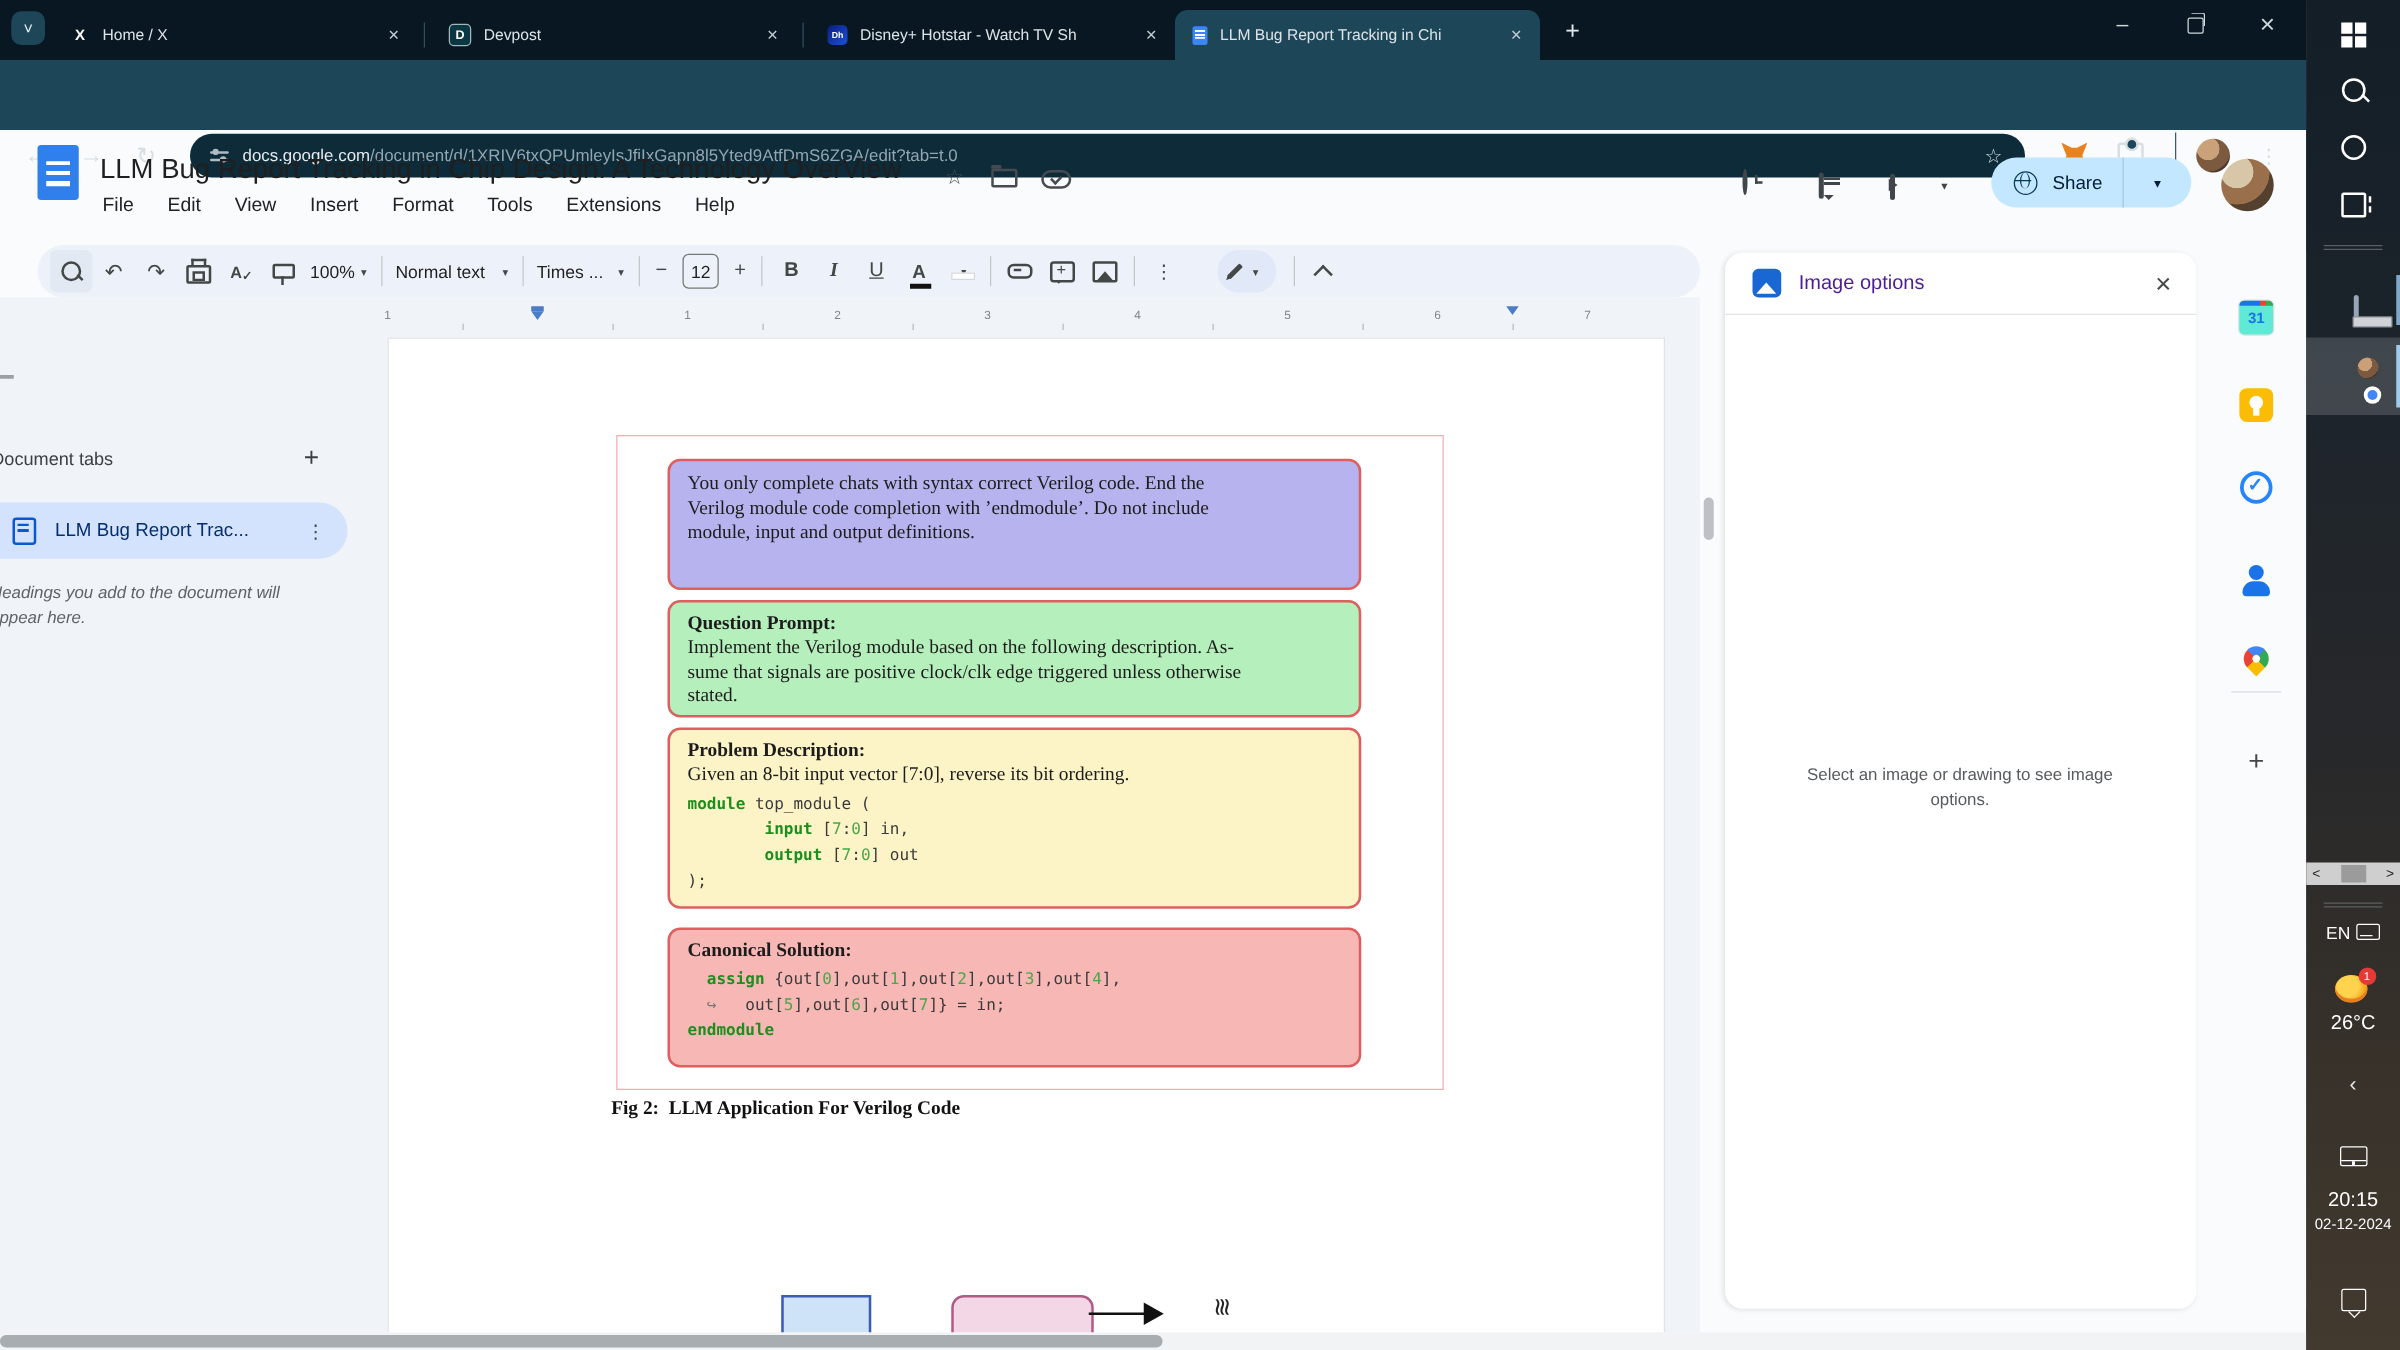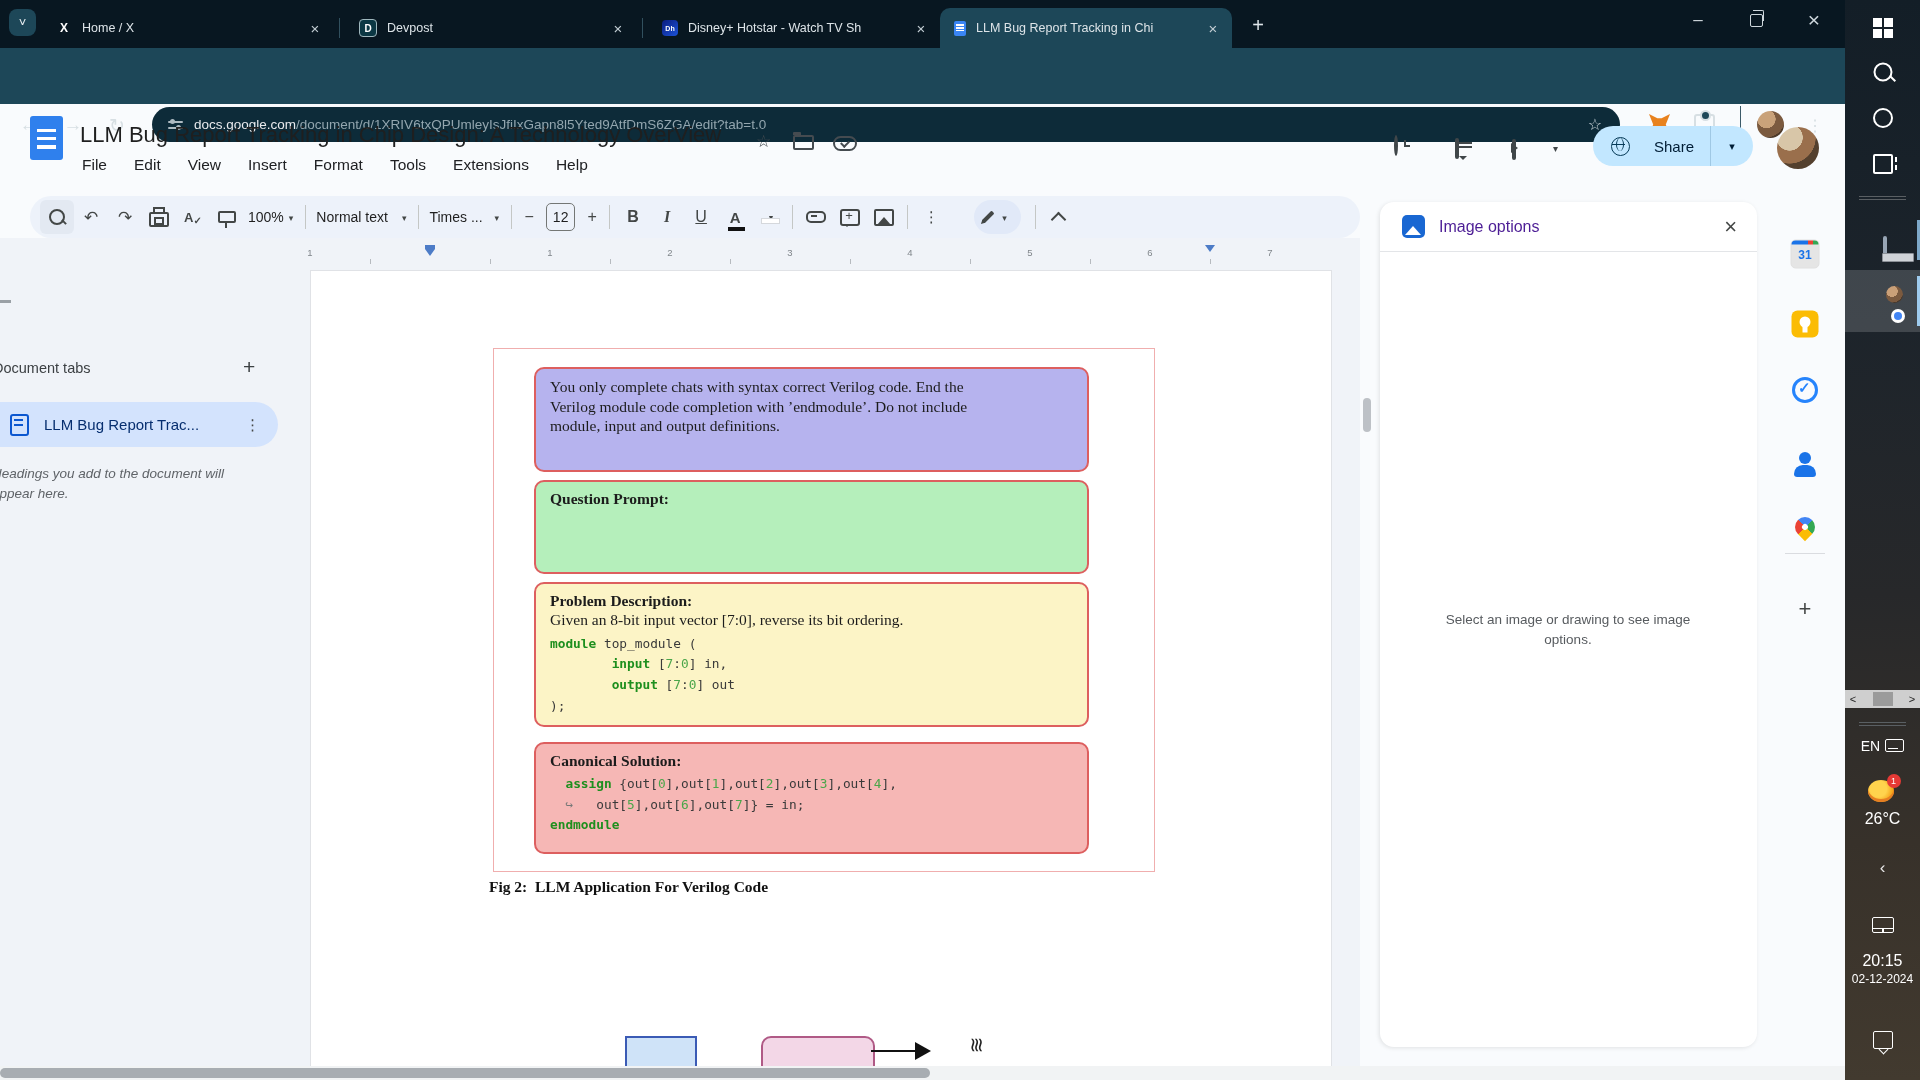--- a/index.html
+++ b/index.html
@@ -61,21 +61,21 @@
   .clock-ico::after{content:"";position:absolute;left:8px;top:8px;width:6px;height:2px;background:#404649;}
   .cmt-ico{width:21px;height:16px;border:2px solid #404649;border-radius:3px;position:relative;}
   .cmt-ico::before{content:"";position:absolute;left:2px;top:2px;width:13px;height:8px;background:linear-gradient(#404649 0 2px,transparent 2px 4px,#404649 4px 6px,transparent 6px 8px);}
   .cmt-ico::after{content:"";position:absolute;left:2px;bottom:-7px;border:4px solid transparent;border-top-color:#404649;}
   .cam-ico{width:19px;height:15px;border:2px solid #404649;border-radius:3px;position:relative;}
   .cam-ico::after{content:"";position:absolute;right:-9px;top:2px;border:5px solid transparent;border-left:7px solid #404649;}
   .share{position:absolute;left:1593px;top:126px;width:160px;height:40px;border-radius:20px;background:#c2e7ff;display:flex;align-items:center;color:#001d35;}
   .globe{width:17px;height:17px;border:1.8px solid #063a57;border-radius:50%;margin-left:18px;position:relative;}
   .globe::before{content:"";position:absolute;left:0;top:6px;width:13px;height:1.8px;background:#063a57;}
   .globe::after{content:"";position:absolute;left:3.5px;top:0;width:6px;height:13px;border-radius:50%;border:1.8px solid #063a57;border-top:none;border-bottom:none;}
-  .share-label{font-size:15px;font-weight:500;margin-left:24px;}
+  .share-label{font-size:15px;font-weight:500;margin-left:12px;}
   .share-div{width:1px;height:40px;background:#9fc8e4;margin-left:16px;}
   .share-dd{flex:1;text-align:center;font-size:11px;}
   .avatar-lg{position:absolute;left:1777px;top:127px;width:42px;height:42px;border-radius:50%;background:radial-gradient(circle at 30% 25%,#d8c6a8 0 30%,#9a6f4c 31% 60%,#54402e 61%);}
 
   
   .toolbar{position:absolute;left:30px;top:196px;width:1330px;height:42px;border-radius:21px;background:#edf2fa;display:flex;align-items:center;color:#434746;font-size:17px;}
   .tb{display:flex;align-items:center;justify-content:center;min-width:34px;height:34px;border-radius:6px;}
   .tb.lbl{font-size:14px;color:#1f1f1f;min-width:0;padding:0 4px;}
   .dd{font-size:9px;color:#434746;margin:2px 2px 0 5px;}
   .tbsep{width:1px;height:24px;background:#c4c7c5;margin:0 6px;}
@@ -151,21 +151,21 @@
   .panel-ico{width:23px;height:23px;background:#1967d2;border-radius:5px;margin-left:22px;position:relative;overflow:hidden;}
   .panel-ico::after{content:"";position:absolute;left:3px;bottom:3px;border-left:8px solid transparent;border-right:8px solid transparent;border-bottom:9px solid #fff;}
   .panel-title{font-size:16px;color:#4c1d95;margin-left:14px;flex:1;}
   .panel-x{font-size:22px;color:#444746;margin-right:20px;}
   .panel-div{position:absolute;left:0;top:49px;width:100%;height:1px;background:#e3e5e8;}
   .panel-empty{position:absolute;left:58px;top:408px;width:260px;text-align:center;font-size:13.5px;color:#575b5f;line-height:1.5;}
 
   
   .rail{position:absolute;left:1765px;top:202px;width:80px;height:845px;background:#f9fbfd;}
   .rail-item{position:absolute;left:50%;transform:translate(-50%,-50%);}
-  .cal{width:27px;height:27px;background:#e5e5e5;border-radius:5px;border:1px solid #e0e0e0;position:relative;display:flex;align-items:center;justify-content:center;font-size:12px;font-weight:bold;color:#1a73e8;}
+  .cal{width:27px;height:27px;background:#5eead4;border-radius:5px;border:1px solid #e0e0e0;position:relative;display:flex;align-items:center;justify-content:center;font-size:12px;font-weight:bold;color:#1a73e8;}
   .cal::before{content:"";position:absolute;left:0;top:0;width:100%;height:4px;background:linear-gradient(90deg,#1a73e8 0 60%,#ea4335 60% 80%,#34a853 80%);border-radius:5px 5px 0 0;}
   .keep{width:27px;height:27px;background:#fbbc04;border-radius:6px;position:relative;}
   .keep::after{content:"";position:absolute;left:8px;top:6px;width:11px;height:11px;border-radius:50%;background:#fff;}
   .keep::before{content:"";position:absolute;left:11px;top:16px;width:5px;height:6px;background:#fff;z-index:1;}
   .tasks{width:26px;height:26px;border:3.5px solid #2684fc;border-radius:50%;box-sizing:border-box;position:relative;}
   .tasks::after{content:"✓";position:absolute;left:3px;top:-1px;color:#2684fc;font-size:15px;font-weight:bold;}
   .contacts{width:12px;height:12px;background:#1a73e8;border-radius:50%;position:relative;margin-top:-8px;}
   .contacts::after{content:"";position:absolute;left:-5px;top:13px;width:22px;height:12px;background:#1a73e8;border-radius:11px 11px 4px 4px;}
   .mapspin{width:20px;height:20px;background:conic-gradient(#4285f4 0 25%,#34a853 25% 50%,#fbbc04 50% 75%,#ea4335 75%);border-radius:50% 50% 50% 0;transform:rotate(-45deg);position:relative;}
   .mapspin::after{content:"";position:absolute;left:7px;top:7px;width:6px;height:6px;background:#fff;border-radius:50%;}
@@ -371,20 +371,25 @@
         <div class="fig">
           <div class="pbox" style="top: 18px; height: 105px; background: rgb(182, 179, 238);">
             <div>
                 <div class="line">You only complete chats with syntax correct Verilog code. End the</div>
                 <div class="line">Verilog module code completion with ’endmodule’. Do not include</div>
                 <div class="line">module, input and output definitions.</div>
               </div>
           </div>
           <div class="pbox" style="top: 131px; height: 94px; background: rgb(181, 239, 187);">
             <div class="bt">Question Prompt:</div>
+            <div>
+                <div class="line">Implement the Verilog module based on the following description. As-</div>
+                <div class="line">sume that signals are positive clock/clk edge triggered unless otherwise</div>
+                <div class="line">stated.</div>
+              </div>
           </div>
           <div class="pbox" style="top: 233px; height: 145px; background: rgb(252, 244, 198);">
             <div class="bt">Problem Description:</div>
             <div>
                 <div class="line">Given an 8-bit input vector [7:0], reverse its bit ordering.</div>
               </div>
             <div class="code"><div class="cl"><span class="tk-k">module</span><span class="tk-p"> top_module (</span></div><div class="cl"><span class="tk-p">        </span><span class="tk-k">input</span><span class="tk-p"> [</span><span class="tk-n">7</span><span class="tk-p">:</span><span class="tk-n">0</span><span class="tk-p">] in,</span></div><div class="cl"><span class="tk-p">        </span><span class="tk-k">output</span><span class="tk-p"> [</span><span class="tk-n">7</span><span class="tk-p">:</span><span class="tk-n">0</span><span class="tk-p">] out</span></div><div class="cl"><span class="tk-p">);</span></div></div>
           </div>
           <div class="pbox" style="top: 393px; height: 112px; background: rgb(246, 183, 181);">
             <div class="bt">Canonical Solution:</div>

